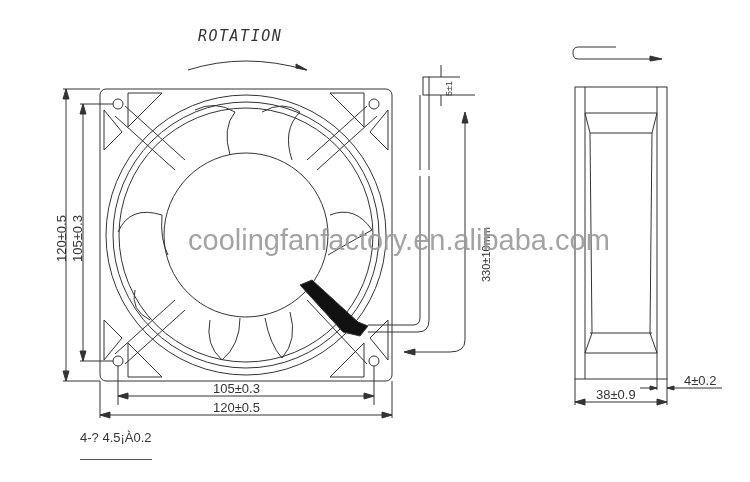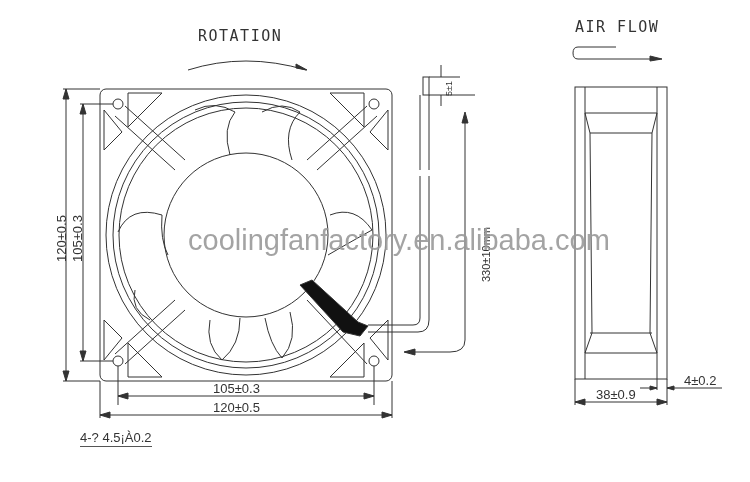--- a/index.html
+++ b/index.html
@@ -3,21 +3,21 @@
 <meta charset="utf-8">
 <style>
   html, body { margin:0; padding:0; background:#fff; }
   .canvas { position:relative; width:750px; height:482px; background:#fff; overflow:hidden; }
   svg { position:absolute; left:0; top:0; }
   .lbl { position:absolute; font-family:"DejaVu Sans Mono", monospace; color:#333; white-space:nowrap; }
   .dim { font-family:"Liberation Sans", sans-serif; color:#333; font-size:13px; position:absolute; white-space:nowrap; }
   .title { font-size:15px; letter-spacing:1.5px; }
   .vert { transform-origin:left top; transform:rotate(-90deg); }
   .watermark { position:absolute; left:188px; top:224px; font-family:"Liberation Sans", sans-serif; font-size:29px; color:#9a9a9a; opacity:0.9; white-space:nowrap; }
-  .note { position:absolute; left:80px; top:430px; font-family:"Liberation Sans", sans-serif; font-size:13px; color:#333; border-bottom:1.5px solid #555; padding-bottom:1px; }
+  .note { position:absolute; left:80px; top:430px; font-family:"Liberation Sans", sans-serif; font-size:13px; color:#333; border-bottom:1.5px solid #555; padding-bottom:14px; }
 </style>
 </head>
 <body>
 
 <div class="canvas">
   <svg width="750" height="482" viewBox="0 0 750 482" fill="none" stroke="#333" stroke-width="1">
 
     <g>
       <path d="M188 70 Q245 52 306 70"></path>
       <path d="M296 64 L307 70 L296 68 Z" fill="#333"></path>
@@ -107,22 +107,21 @@
       <path d="M585 113 L590 133 L592 333 L585 353"></path>
       <path d="M657 113 L652 133 L650 333 L657 353"></path>
       <path d="M575 379 L575 405 M667 379 L667 405 M657 379 L657 390"></path>
       <path d="M575 402 L667 402"></path>
       <path d="M585 399 L575 402 L585 405 Z M657 399 L667 402 L657 405 Z" fill="#333"></path>
       <path d="M640 388 L657 388 M667 388 L722 388"></path>
       <path d="M650 386 L657 388 L650 390 Z M674 386 L667 388 L674 390 Z" fill="#333"></path>
     </g>
   </svg>
 
-  <div class="lbl title" style="left:198px;top:27px;">ROTATION</div>
-  <div class="lbl title" style="left:575px;top:18px;">AIR FLOW</div>
+  <div class="lbl title" style="left:198px;top:27px;font-style:italic;">ROTATION</div>
 
   <div class="dim vert" style="left:54px;top:262px;">120±0.5</div>
   <div class="dim vert" style="left:70px;top:262px;">105±0.3</div>
   <div class="dim" style="left:213px;top:381px;">105±0.3</div>
   <div class="dim" style="left:213px;top:400px;">120±0.5</div>
   <div class="note">4-? 4.5¡À0.2</div>
 
   <div class="dim vert" style="left:444px;top:96px;font-size:9px;">5±1</div>
   <div class="dim vert" style="left:480px;top:282px;font-size:11px;">330±10mm</div>
 

